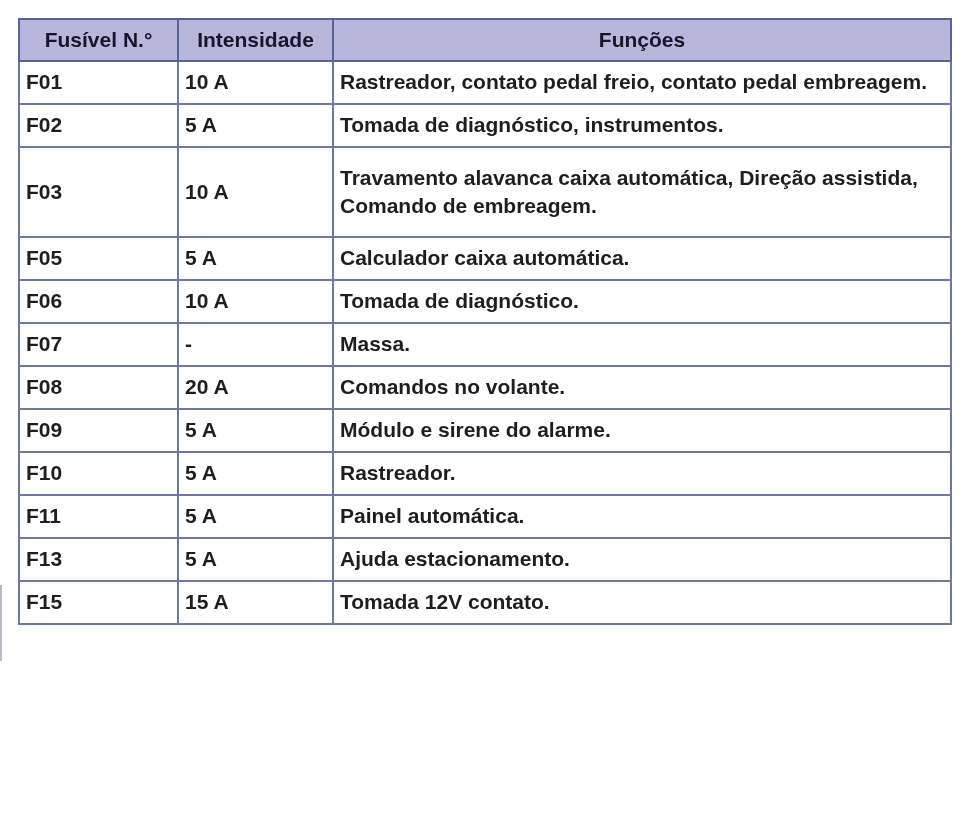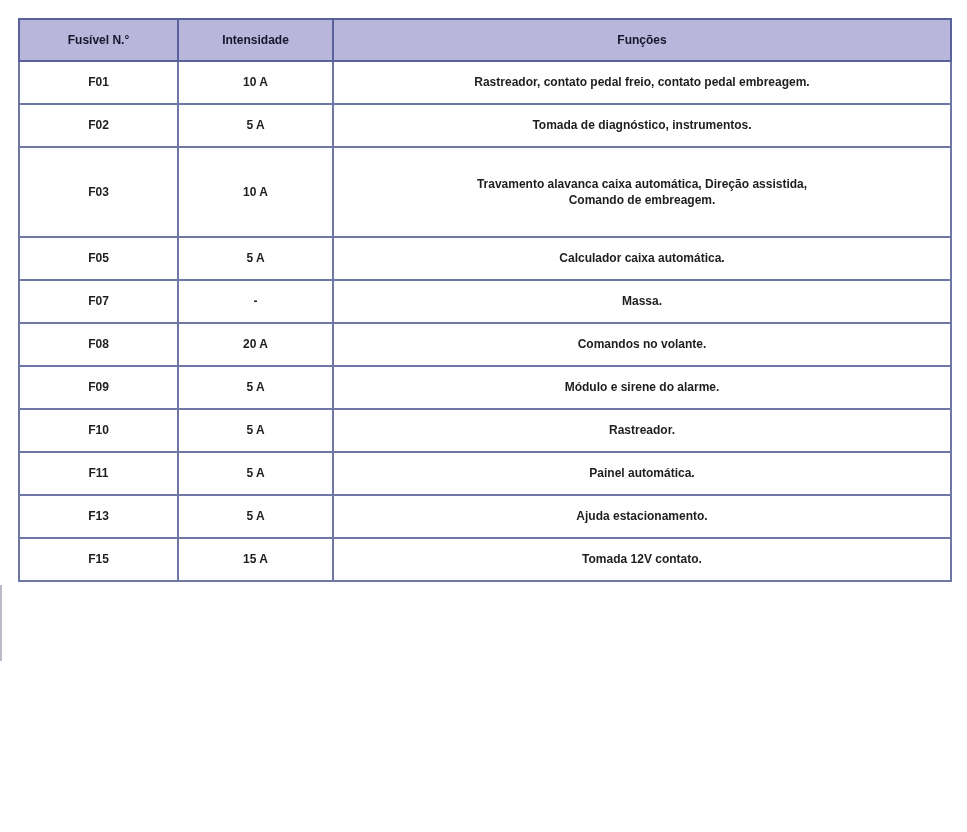--- a/index.html
+++ b/index.html
@@ -22,39 +22,39 @@
     width: 932px;
     border-collapse: collapse;
     table-layout: fixed;
     border: 2px solid var(--outer-border, #5a629e);
   }
   table.fuse-table th,
   table.fuse-table td {
     border: 2px solid var(--grid-line, #6e77a6);
     font-weight: bold;
     color: var(--text-color, #1e1e20);
-    font-size: 12px;
+    font-size: 21px;
     line-height: 1.35;
     vertical-align: middle;
     padding: 2px 6px;
     box-sizing: border-box;
   }
   table.fuse-table thead th {
     background: var(--header-bg, #b8b6db);
     height: 42px;
     text-align: center;
     color: var(--header-text, #16162a);
     border-color: var(--outer-border, #5a629e);
   }
   td.cell-center {
-    text-align: center;
+    text-align: left;
     height: 43px;
   }
   td.cell-func {
-    text-align: center;
+    text-align: left;
     padding-left: 12px;
     white-space: pre-line;
   }
   tr.tall td {
     height: 90px;
   }
   .scan-artifact {
     position: absolute;
     left: 0;
     top: 585px;
@@ -96,20 +96,25 @@
           <td class="cell-center">10 A</td>
           <td class="cell-func">Travamento alavanca caixa automática, Direção assistida,
 Comando de embreagem.</td>
         </tr>
         <tr>
           <td class="cell-center">F05</td>
           <td class="cell-center">5 A</td>
           <td class="cell-func">Calculador caixa automática.</td>
         </tr>
         <tr>
+          <td class="cell-center">F06</td>
+          <td class="cell-center">10 A</td>
+          <td class="cell-func">Tomada de diagnóstico.</td>
+        </tr>
+        <tr>
           <td class="cell-center">F07</td>
           <td class="cell-center">-</td>
           <td class="cell-func">Massa.</td>
         </tr>
         <tr>
           <td class="cell-center">F08</td>
           <td class="cell-center">20 A</td>
           <td class="cell-func">Comandos no volante.</td>
         </tr>
         <tr>

